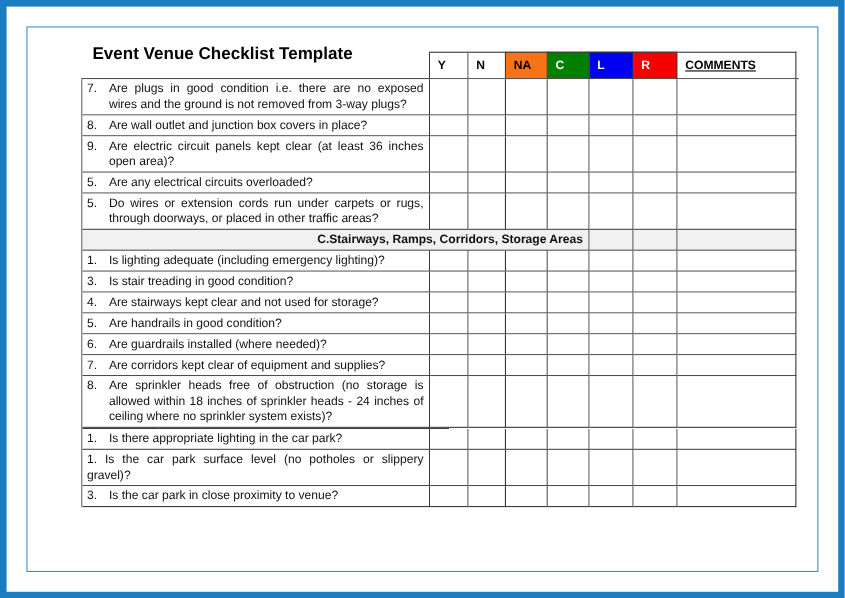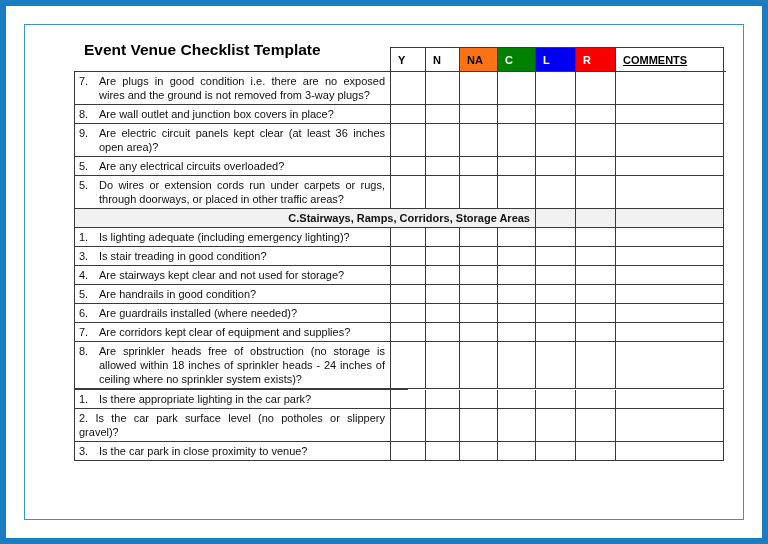--- a/index.html
+++ b/index.html
@@ -234,21 +234,21 @@
             <div class="cell c-y"></div>
             <div class="cell c-n"></div>
             <div class="cell c-na"></div>
             <div class="cell c-c"></div>
             <div class="cell c-l"></div>
             <div class="cell c-r"></div>
             <div class="cell c-comments"></div>
           </div>
           <div class="row flush">
             <div class="cell c-q">
-              <div class="qtext">2. Is the car park surface level (no potholes or slippery gravel)?</div>
+              <div class="qtext">1. Is the car park surface level (no potholes or slippery gravel)?</div>
             </div>
             <div class="cell c-y"></div>
             <div class="cell c-n"></div>
             <div class="cell c-na"></div>
             <div class="cell c-c"></div>
             <div class="cell c-l"></div>
             <div class="cell c-r"></div>
             <div class="cell c-comments"></div>
           </div>
           <div class="row">

